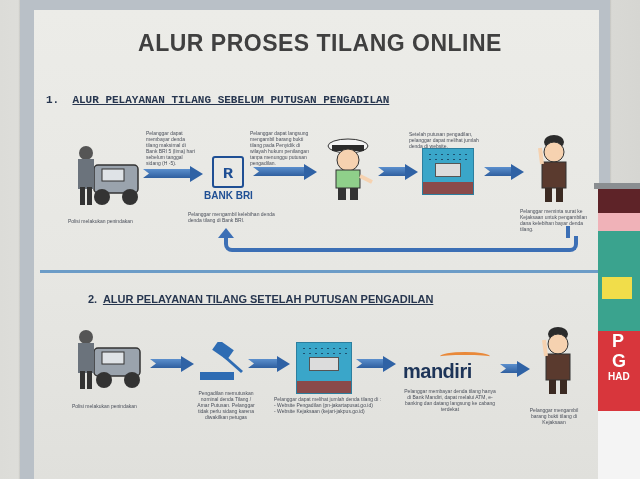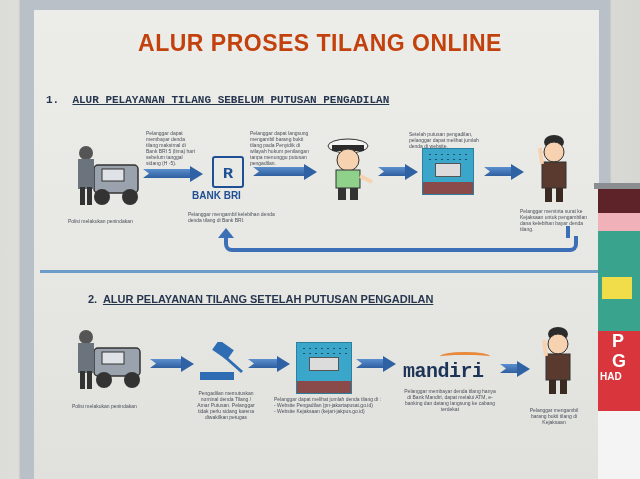--- a/index.html
+++ b/index.html
@@ -1,20 +1,20 @@
 <!DOCTYPE html>
 <html><head>
 <meta charset="utf-8">
 <style>
   html,body{margin:0;padding:0;}
   body{width:640px;height:479px;overflow:hidden;background:#d8d9d6;font-family:"Liberation Sans",sans-serif;position:relative;}
   .wall{position:absolute;inset:0;background:linear-gradient(90deg,#dcdcd8 0,#e6e6e2 20%,#e2e2de 80%,#d6d6d2 100%);}
   .frame{position:absolute;left:20px;top:-4px;width:590px;height:490px;background:#b9c0c7;border-radius:2px;box-shadow:0 0 2px rgba(0,0,0,.25);}
   .board{position:absolute;left:34px;top:10px;width:565px;height:470px;background:linear-gradient(180deg,#ecece8 0%,#e7e7e3 55%,#e0e0dc 100%);}
-  .title{position:absolute;left:0;width:640px;top:30px;text-align:center;color:#c2410c;font-weight:bold;font-size:23px;letter-spacing:.5px;}
+  .title{position:absolute;left:0;width:640px;top:30px;text-align:center;color:#404040;font-weight:bold;font-size:23px;letter-spacing:.5px;}
   .section-h{position:absolute;font-weight:bold;font-size:11px;color:#27364f;}
   .section-h .u{text-decoration:underline;}
   .divider{position:absolute;left:40px;width:558px;top:270px;height:3px;background:#6c9cc7;}
   .small{position:absolute;font-size:5px;line-height:6px;color:#4a4f5a;}
   .arrow{position:absolute;height:14px;}
   .arrow .body{position:absolute;left:0;top:3px;right:12px;height:9px;background:linear-gradient(180deg,#5b8fcd,#2f5f9f);clip-path:polygon(0 0,100% 0,100% 100%,0 100%,6px 50%);}
   .arrow .head{position:absolute;right:0;top:0;width:0;height:0;border-top:8px solid transparent;border-bottom:8px solid transparent;border-left:13px solid #2f62a5;}
   .laptop{position:absolute;background:#3aa6c9;border:1px solid #2c7f9f;}
   .laptop .dots{position:absolute;left:4px;right:4px;top:3px;height:12px;background-image:radial-gradient(#1e4f6e 1px,transparent 1.2px);background-size:6px 5px;}
   .laptop .screen{position:absolute;left:12px;right:12px;top:14px;height:12px;background:#dcdcdc;border:1px solid #555;}
@@ -61,21 +61,21 @@
 </svg>
 <div class="small" style="left:68px;top:218px;width:90px;">Polisi melakukan penindakan</div>
 
 <div class="small" style="left:146px;top:130px;width:50px;">Pelanggar dapat membayar denda tilang maksimal di Bank BRI 5 (lima) hari sebelum tanggal sidang (H -5).</div>
 <div class="arrow" style="left:143px;top:166px;width:60px;">
     <div class="body"></div>
     <div class="head"></div>
   </div>
 
 <div class="bri-logo" style="left:212px;top:156px;">ʀ</div>
-<div class="bri-text" style="left:192px;top:190px;text-align:right;">BANK BRI</div>
+<div class="bri-text" style="left:204px;top:190px;text-align:right;">BANK BRI</div>
 <div class="small" style="left:188px;top:211px;width:90px;">Pelanggar mengambil kelebihan denda denda tilang di Bank BRI.</div>
 
 <div class="small" style="left:250px;top:130px;width:65px;">Pelanggar dapat langsung mengambil barang bukti tilang pada Penyidik di wilayah hukum penilangan tanpa menunggu putusan pengadilan.</div>
 <div class="arrow" style="left:253px;top:164px;width:64px;">
     <div class="body"></div>
     <div class="head"></div>
   </div>
 
 <svg class="figure" style="left:322px;top:136px;" width="52" height="66">
   <ellipse cx="26" cy="10" rx="20" ry="7" fill="#f4f4f4" stroke="#333"></ellipse>
@@ -164,21 +164,21 @@
   <div>- Website Pengadilan (pn-jakartapusat.go.id)</div>
   <div>- Website Kejaksaan (kejari-jakpus.go.id)</div>
 </div>
 
 <div class="arrow" style="left:356px;top:356px;width:40px;">
     <div class="body"></div>
     <div class="head"></div>
   </div>
 
 <div class="mandiri-wave" style="left:440px;top:352px;width:50px;"></div>
-<div class="mandiri" style="left:403px;top:360px;font-family:Liberation Mono, monospace;">mandiri</div>
+<div class="mandiri" style="left:403px;top:360px;">mandiri</div>
 <div class="small" style="left:404px;top:388px;width:92px;text-align:center;">Pelanggar membayar denda tilang hanya di Bank Mandiri, dapat melalui ATM, e-banking dan datang langsung ke cabang terdekat</div>
 
 <div class="arrow" style="left:500px;top:361px;width:30px;">
     <div class="body"></div>
     <div class="head"></div>
   </div>
 
 <svg class="figure" style="left:538px;top:326px;" width="40" height="70">
   <ellipse cx="20" cy="8" rx="10" ry="7" fill="#2b2b2b"></ellipse>
   <circle cx="20" cy="18" r="10" fill="#f6d2b0" stroke="#333"></circle>
@@ -191,16 +191,16 @@
 
 <div class="banner">
   <div class="pole"></div>
   <div class="b1"></div>
     <div class="b2"></div>
     <div class="b3"></div>
     <div class="b4"></div>
   <div class="b5">
     <div style="font-size:18px;line-height:20px;padding-left:14px;">P</div>
     <div style="font-size:18px;line-height:20px;padding-left:14px;">G</div>
-    <div style="font-size:10px;line-height:12px;padding-left:2px;">HAD</div>
+    <div style="font-size:10px;line-height:12px;padding-left:10px;">HAD</div>
   </div>
   <div class="b6"></div>
 </div>
 
 </body></html>

